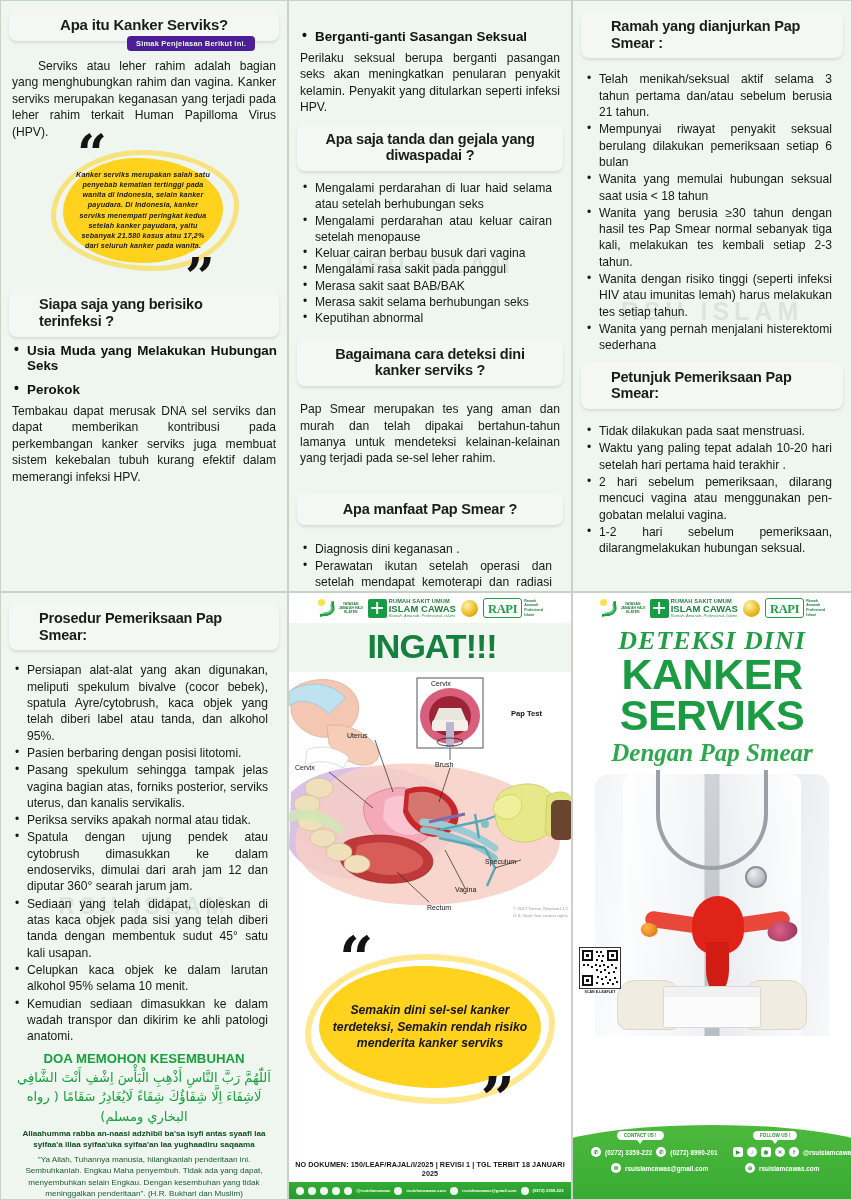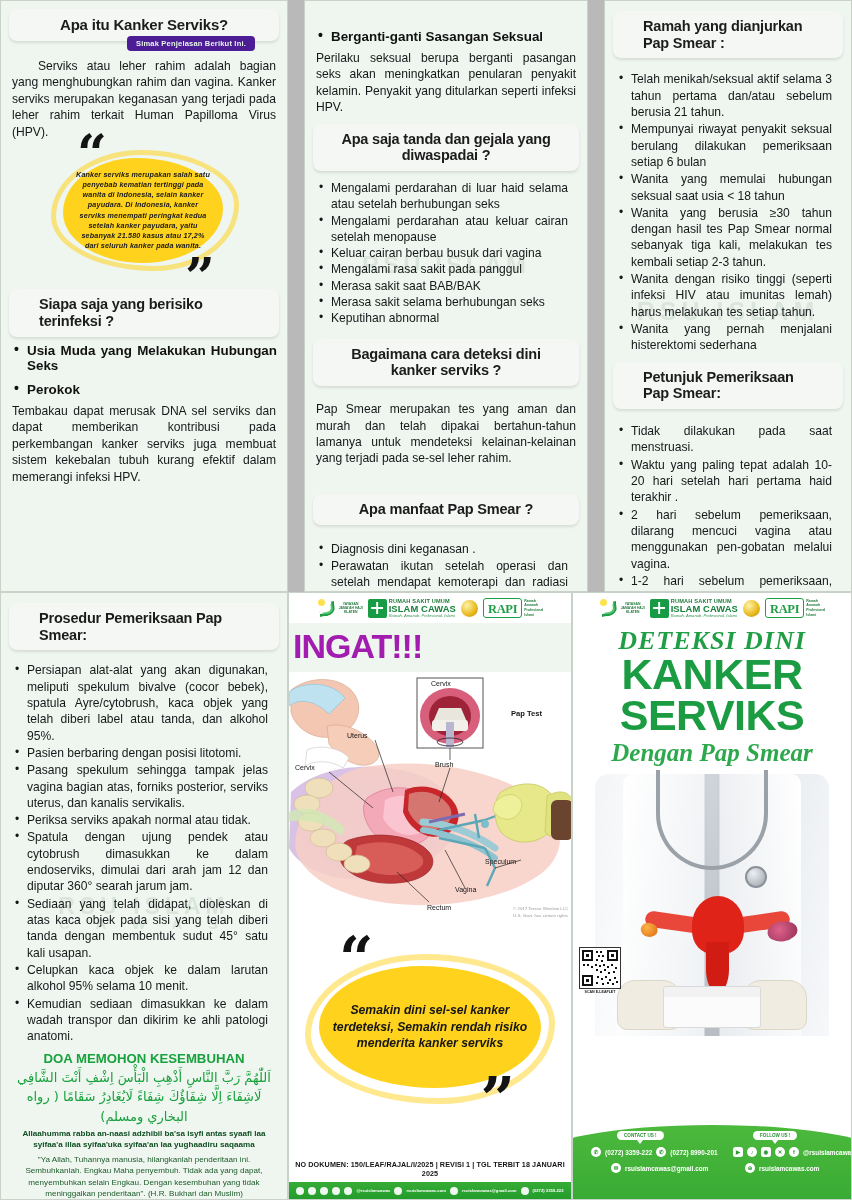--- a/index.html
+++ b/index.html
@@ -4,21 +4,21 @@
 <style>
   * { box-sizing: border-box; margin:0; padding:0; }
   html,body { background:#b9b9b9; }
   body {
     width:852px; height:1200px;
     font-family:"Liberation Sans", sans-serif;
     overflow:hidden;
   }
   .sheet { position:relative; width:852px; height:1200px; display:flex; flex-direction:column; }
   .row { display:flex; width:100%; }
-  .row-top { height:592px;gap:16px; }
+  .row-top { height:592px; }
   .row-bot { height:608px; }
 
   .panel { position:relative; overflow:hidden; background:#eef6ef; border:1px solid #c8d2c8; }
   .p1 { width:288px; }
   .p2 { width:284px; }
   .p3 { width:280px; flex:1; }
 
   
   .ribbon {
     position:relative; margin:7px 8px 6px 8px; min-height:34px;
@@ -137,21 +137,21 @@
   .rsu-t1 { font-size:5.6px; font-weight:bold; color:#1f7a3a; letter-spacing:.2px; }
   .rsu-t2 { font-size:9.4px; font-weight:bold; color:#17803a; letter-spacing:.1px; line-height:1; }
   .rsu-t3 { font-size:4.1px; font-style:italic; color:#2f8f4d; }
   .gold { width:17px; height:17px; border-radius:50%;
           background:radial-gradient(circle at 35% 32%, #fff3a8, #e8b81c 60%, #b8890a); }
   .rapi-box { border:1.4px solid #1f9e45; border-radius:3px; padding:0px 4px; }
   .rapi-box span { font-size:12.5px; font-weight:bold; color:#1f9e45; font-family:"Liberation Serif", serif; letter-spacing:-.3px; }
   .rapi-tx { font-size:3.5px; font-weight:bold; color:#1f7a3a; line-height:1.3; }
 
   
-  .ingat { text-align:left; font-size:34px; font-weight:bold; color:#a21caf;
+  .ingat { text-align:center; font-size:34px; font-weight:bold; color:#15803d;
            letter-spacing:-1px; padding:4px 0 6px 4px; background:#eef6ef;
            font-family:"Liberation Sans", sans-serif; }
 
   
   .anat { position:relative; width:100%; height:268px; background:#ffffff; overflow:hidden; }
   .anat svg { position:absolute; left:0; top:0; }
   .anat .lbl { font-size:7px; fill:#141414; font-family:"Liberation Sans", sans-serif; }
   .anat .lbl.b { font-weight:bold; font-size:7.6px; }
 
   

